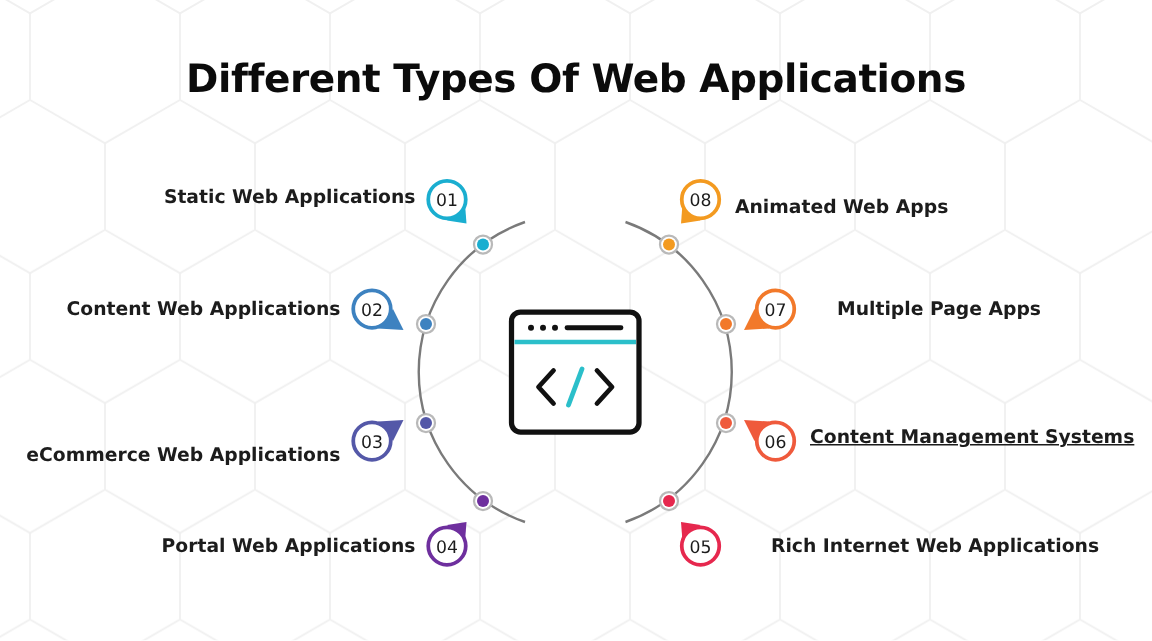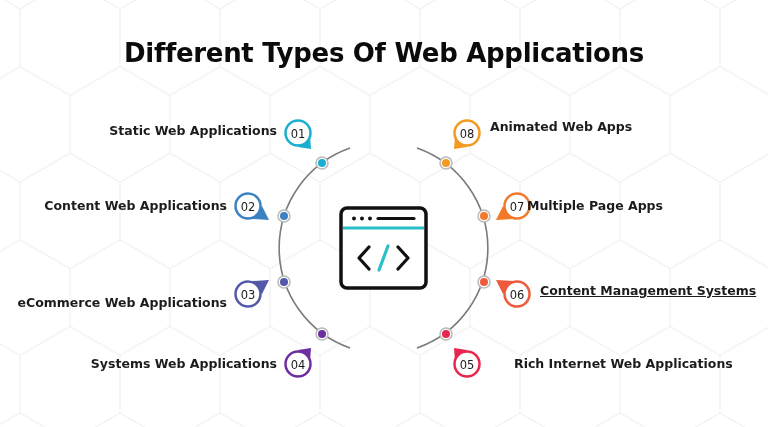--- a/index.html
+++ b/index.html
@@ -120,17 +120,17 @@
   <g>
     <path d="M467 147 L454 149 L455 136" fill="#f39a20"></path>
     <circle cx="467" cy="133" r="12.5" fill="#fff" stroke="#f39a20" stroke-width="2.5"></circle>
     <text class="num" x="467" y="137.5" text-anchor="middle">08</text>
   </g>
 </svg>
 
 <div class="label left" style="right:491px; top:123px;">Static Web Applications</div>
 <div class="label left" style="right:541px; top:198px;">Content Web Applications</div>
 <div class="label left" style="right:541px; top:295px;">eCommerce Web Applications</div>
-<div class="label left" style="right:491px; top:356px;">Systems Web Applications</div>
+<div class="label left" style="right:491px; top:356px;">Portal Web Applications</div>
 <div class="label" style="left:514px; top:356px;">Rich Internet Web Applications</div>
 <div class="label" style="left:540px; top:283px;text-decoration:underline;">Content Management Systems</div>
-<div class="label" style="left:527px; top:198px;">Multiple Page Apps</div>
-<div class="label" style="left:490px; top:119px;">Animated Web Apps</div>
+<div class="label" style="left:558px; top:198px;">Multiple Page Apps</div>
+<div class="label" style="left:490px; top:130px;">Animated Web Apps</div>
 
 </body></html>

